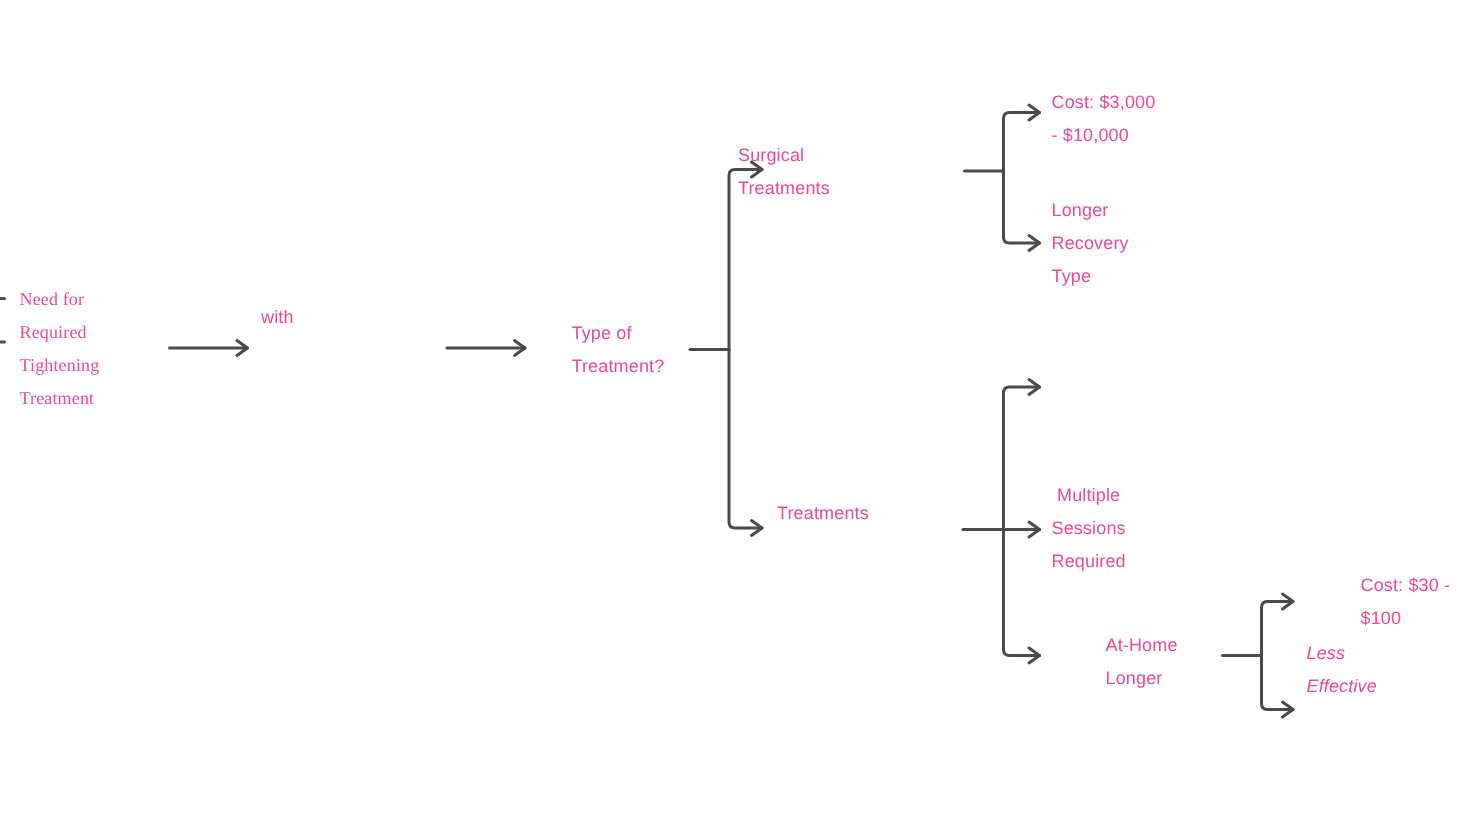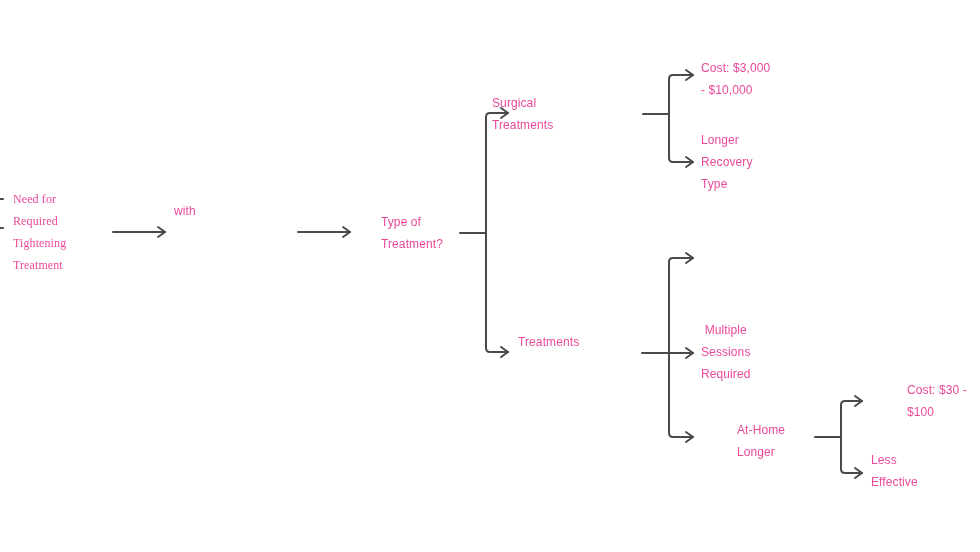--- a/index.html
+++ b/index.html
@@ -101,18 +101,18 @@
   <div class="node" style="left:701px;top:419px;margin-left:36px;">
     <div>At-Home</div>
     <div>Longer</div>
   </div>
 
   <div class="node" style="left:871px;top:379px;margin-left:36px;">
     <div>Cost: $30 -</div>
     <div>$100</div>
   </div>
 
-  <div class="node" style="left:871px;top:449px;">
+  <div class="node" style="left:871px;top:424px;font-style:italic;">
     <div>Less</div>
     <div>Effective</div>
   </div>
 
 </div>
 
 </body></html>

